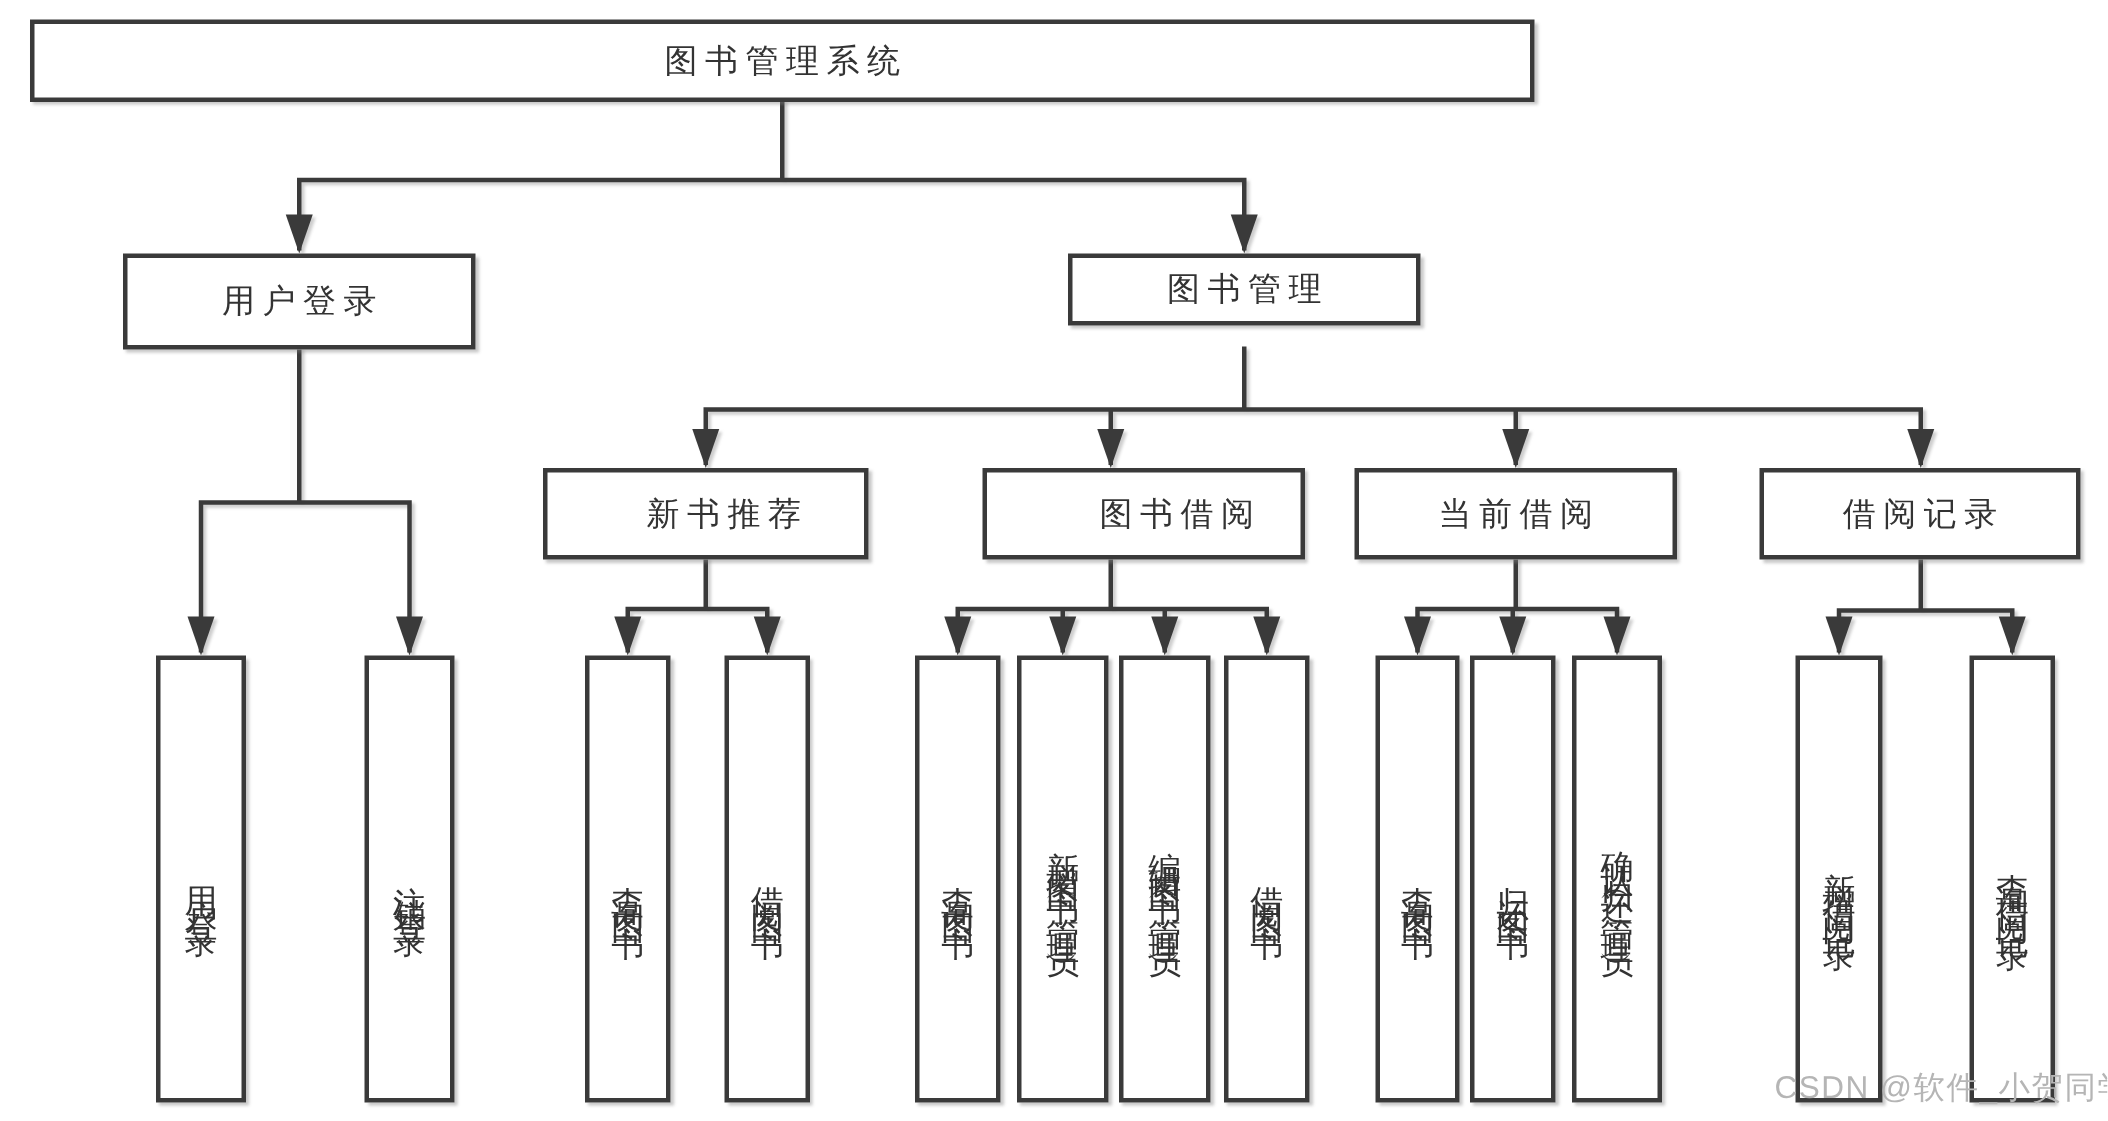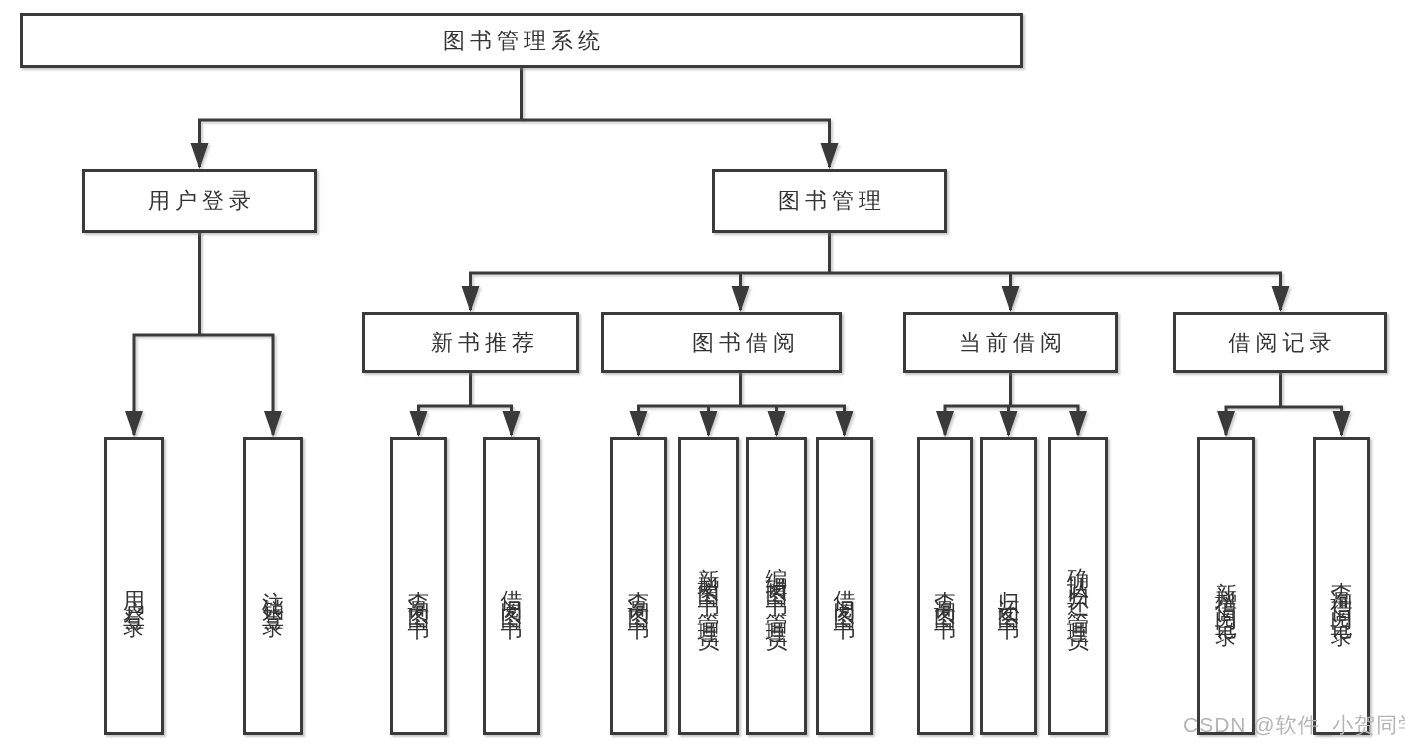--- a/index.html
+++ b/index.html
@@ -81,28 +81,28 @@
     <polygon points="1332.5,411 1350.5,411 1341.5,437"></polygon>
   </svg>
 
   <div class="box" style="left:20px;top:13px;width:1003px;height:55px;">
     <span class="hlabel">图书管理系统</span>
   </div>
 
   <div class="box" style="left:82px;top:169px;width:235px;height:64px;">
     <span class="hlabel">用户登录</span>
   </div>
-  <div class="box" style="left:712px;top:169px;width:235px;height:64px;">
+  <div class="box" style="left:712px;top:169px;width:235px;height:48px;">
     <span class="hlabel">图书管理</span>
   </div>
 
   <div class="box" style="left:362px;top:312px;width:217px;height:61px;padding-left:24px;">
     <span class="hlabel">新书推荐</span>
   </div>
-  <div class="box" style="left:601px;top:312px;width:241px;height:61px;padding-left:44px;">
+  <div class="box" style="left:655px;top:312px;width:215px;height:61px;padding-left:44px;">
     <span class="hlabel">图书借阅</span>
   </div>
   <div class="box" style="left:903px;top:312px;width:215px;height:61px;">
     <span class="hlabel">当前借阅</span>
   </div>
   <div class="box" style="left:1173px;top:312px;width:214px;height:61px;">
     <span class="hlabel">借阅记录</span>
   </div>
 
   <div class="box" style="left:104px;top:437px;width:60px;height:298px;">

